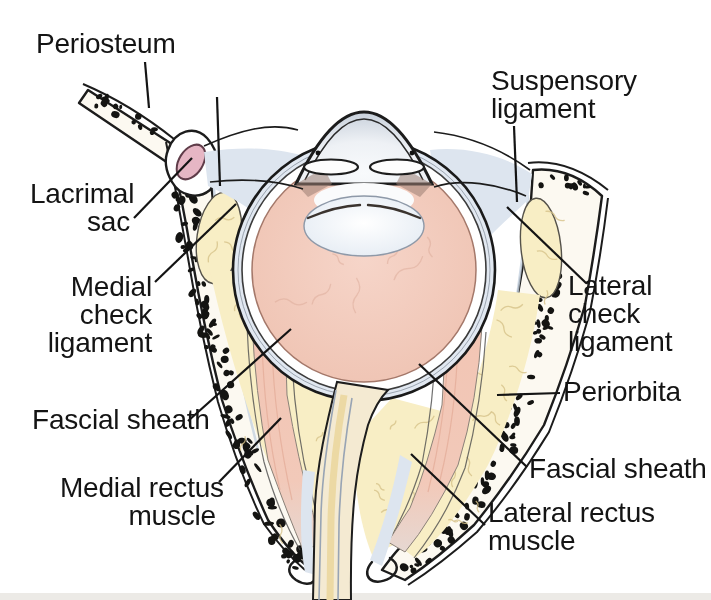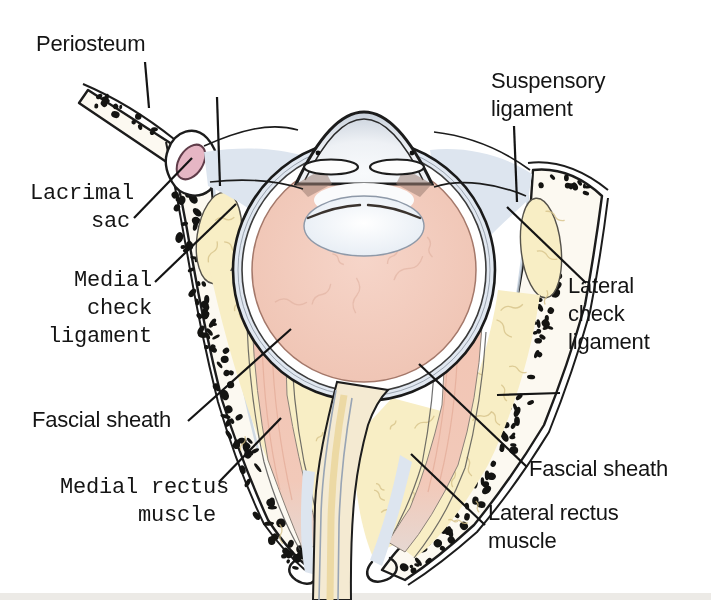--- a/index.html
+++ b/index.html
@@ -1,21 +1,21 @@
 <!DOCTYPE html>
 <html style="--bone_white: #fcf9f1; --fat_yellow: #f8eec5; --fascia_blue: #dde5ef; --globe_pink: #f1c8b8; --muscle_pink: #f2c6b6; --lacrimal_pink: #e6b6c4; --line_black: #1c1c1c;"><head>
 <meta charset="utf-8">
 <style>
   html,body{margin:0;padding:0;background:#fff;}
   #stage{position:relative;width:711px;height:600px;background:#fff;overflow:hidden;
          font-family:"Liberation Sans",sans-serif;}
   #art{position:absolute;left:0;top:0;}
-  .label{position:absolute;font-size:22px;line-height:28px;color:#141414;
+  .label{position:absolute;font-size:28px;line-height:28px;color:#141414;
          white-space:nowrap;letter-spacing:-0.2px;}
-  .r{text-align:right;font-family:Liberation Mono, monospace;}
+  .r{text-align:right;}
   .bone{fill:var(--bone_white,#fcf9f1);stroke:#1c1c1c;stroke-width:2.4;stroke-linejoin:round;}
   .fat{fill:var(--fat_yellow,#f8eec5);}
   .fatO{fill:var(--fat_yellow,#f8eec5);stroke:#55524a;stroke-width:1.4;}
   .fascia{fill:var(--fascia_blue,#dde5ef);}
   .ink{stroke:#1c1c1c;fill:none;}
   .leader{stroke:#141414;stroke-width:2.2;}
   .muscle{fill:url(#mfade);stroke:#8a8178;stroke-width:1;}
 </style>
 </head>
 <body>
@@ -428,20 +428,21 @@
     <line class="leader" x1="586" y1="283" x2="507" y2="207"></line>
     <line class="leader" x1="560" y1="393" x2="497" y2="395"></line>
     <line class="leader" x1="527" y1="467" x2="419" y2="364"></line>
     <line class="leader" x1="485" y1="525" x2="411" y2="454"></line>
   </g>
 </svg>
 
 <div class="label" style="left:36px;top:30px;">Periosteum</div>
 <div class="label" style="left:491px;top:67px;">Suspensory<br>ligament</div>
 <div class="label r" style="left:30px;top:180px;width:100px;">Lacrimal<br>sac</div>
-<div class="label r" style="left:42px;top:267px;width:110px;">Medial<br>check<br>ligament</div>
+<div class="label r" style="left:42px;top:273px;width:110px;">Medial<br>check<br>ligament</div>
 <div class="label" style="left:32px;top:406px;">Fascial sheath</div>
 <div class="label r" style="left:60px;top:474px;width:156px;text-align:right;">Medial rectus<br>muscle</div>
 <div class="label" style="left:568px;top:272px;">Lateral<br>check<br>ligament</div>
+<div class="label" style="left:563px;top:378px;">Periorbita</div>
 <div class="label" style="left:529px;top:455px;">Fascial sheath</div>
 <div class="label" style="left:488px;top:499px;">Lateral rectus<br>muscle</div>
 
 </div>
 
 </body></html>

